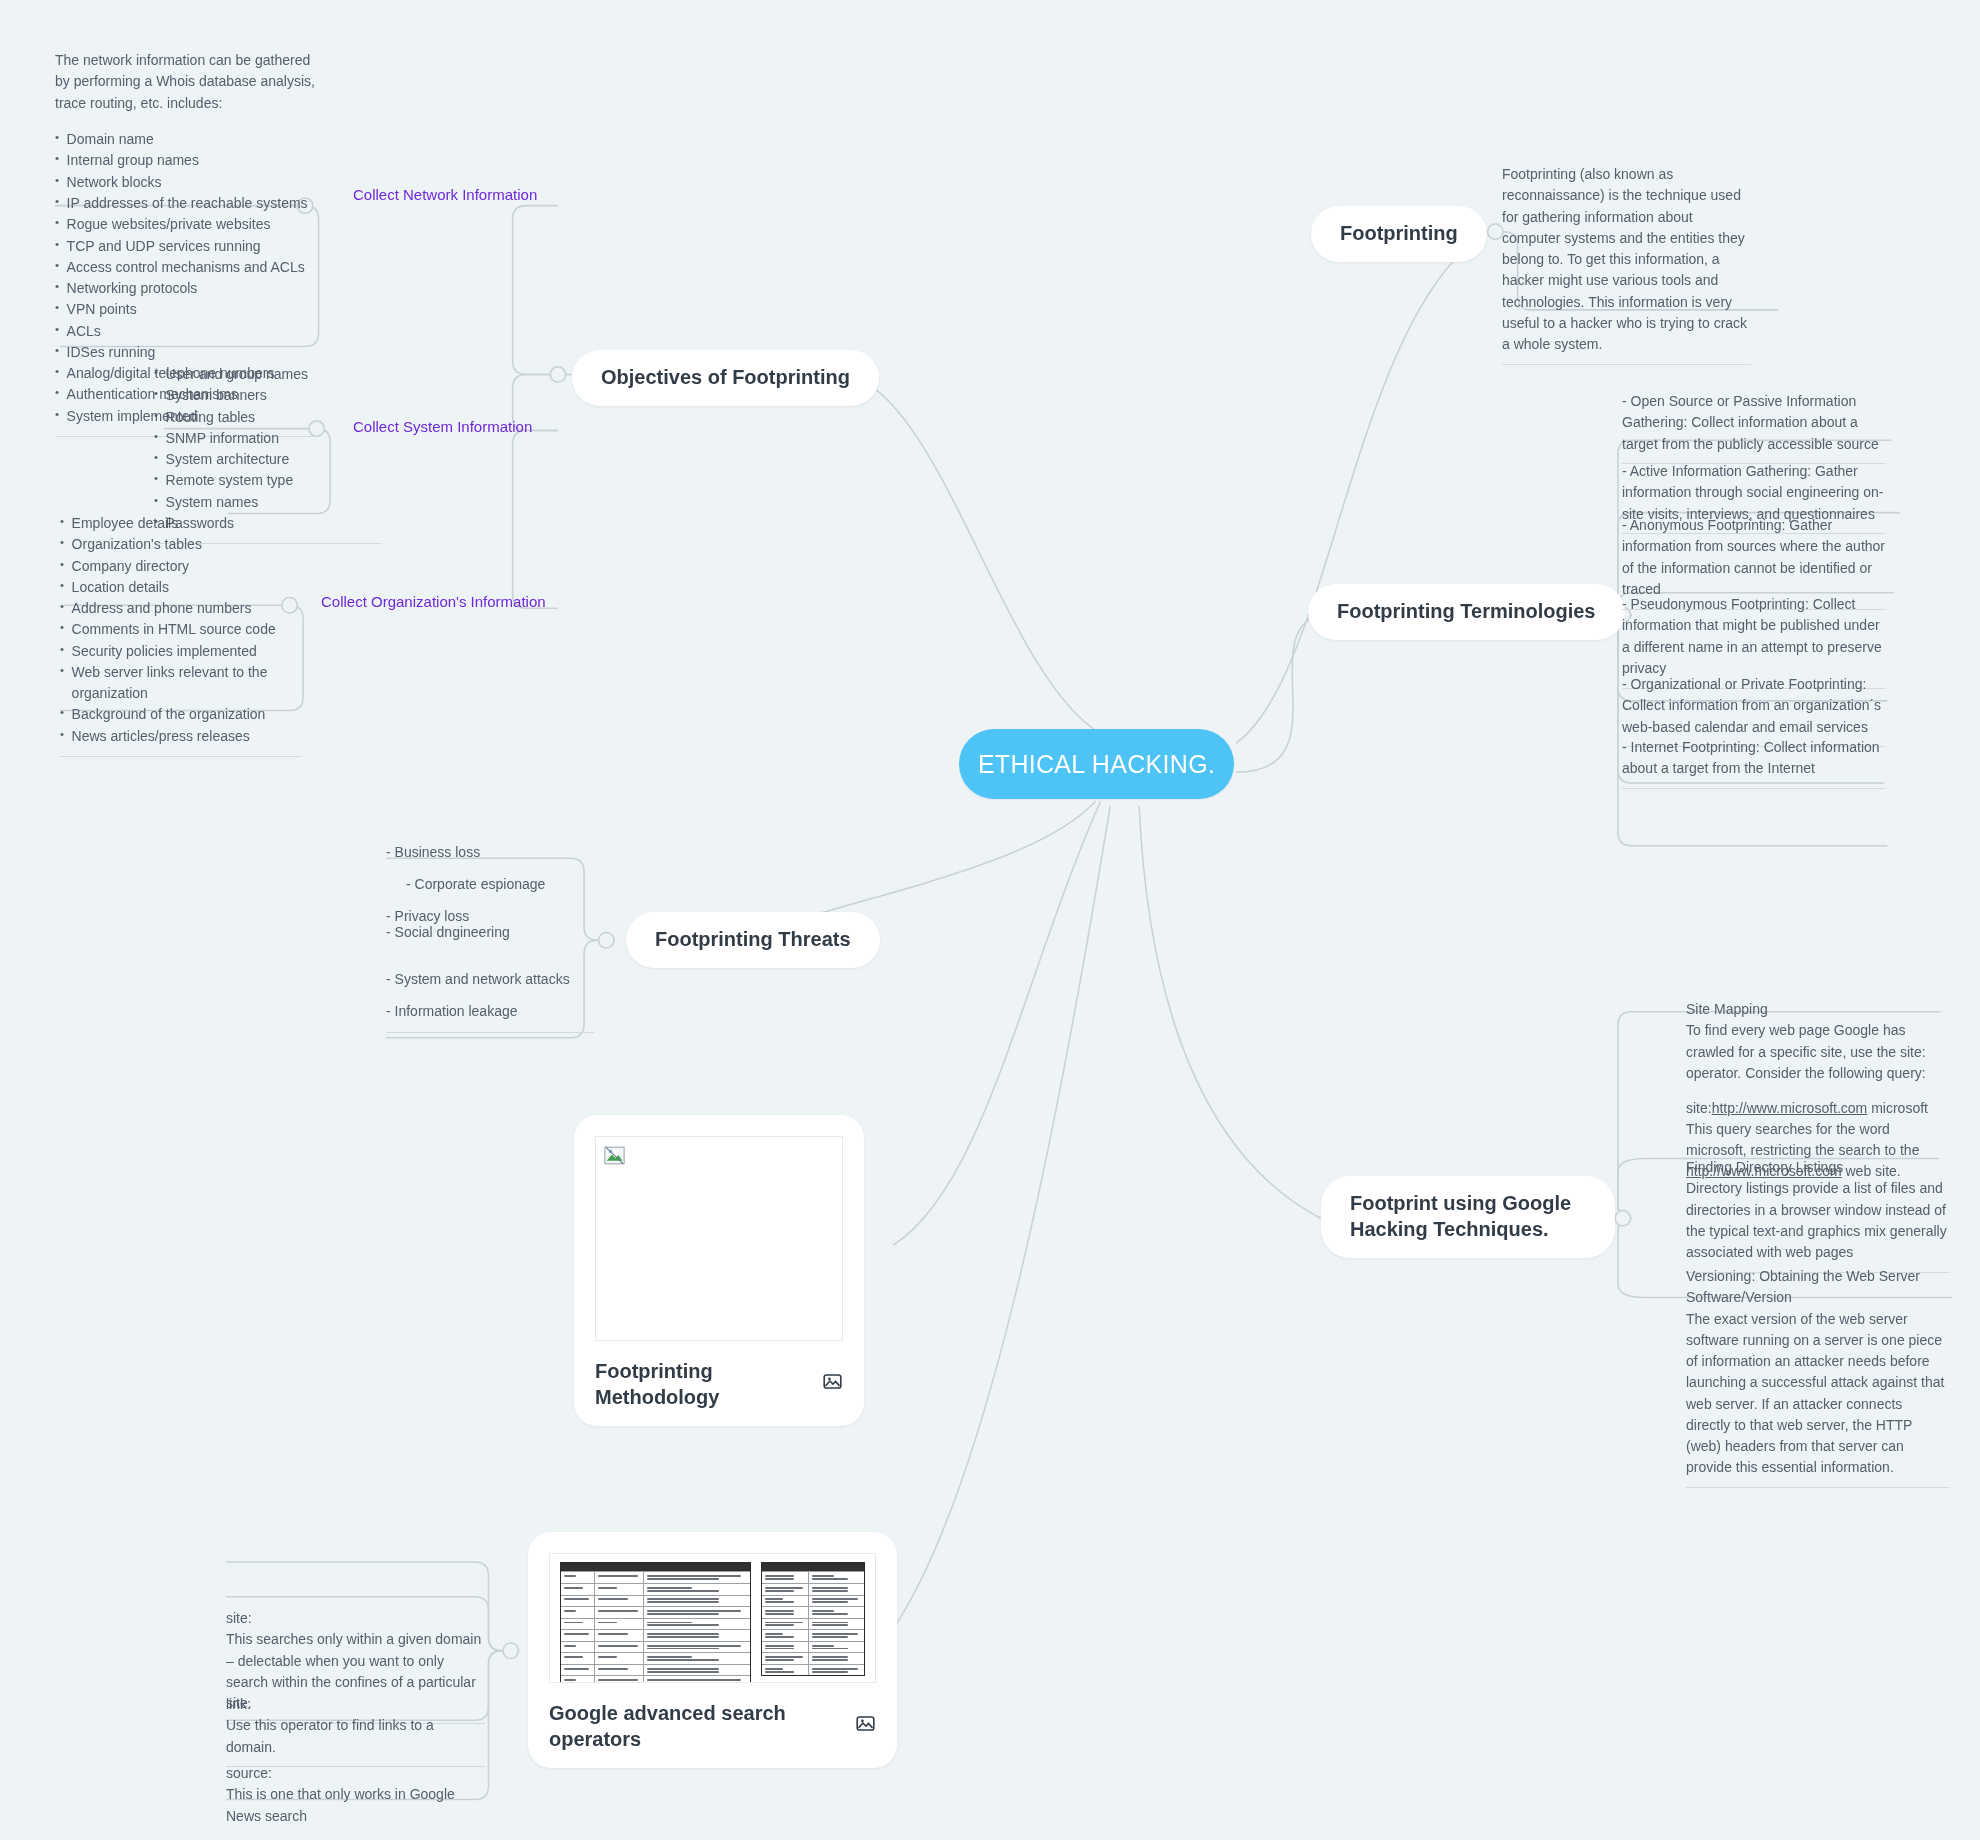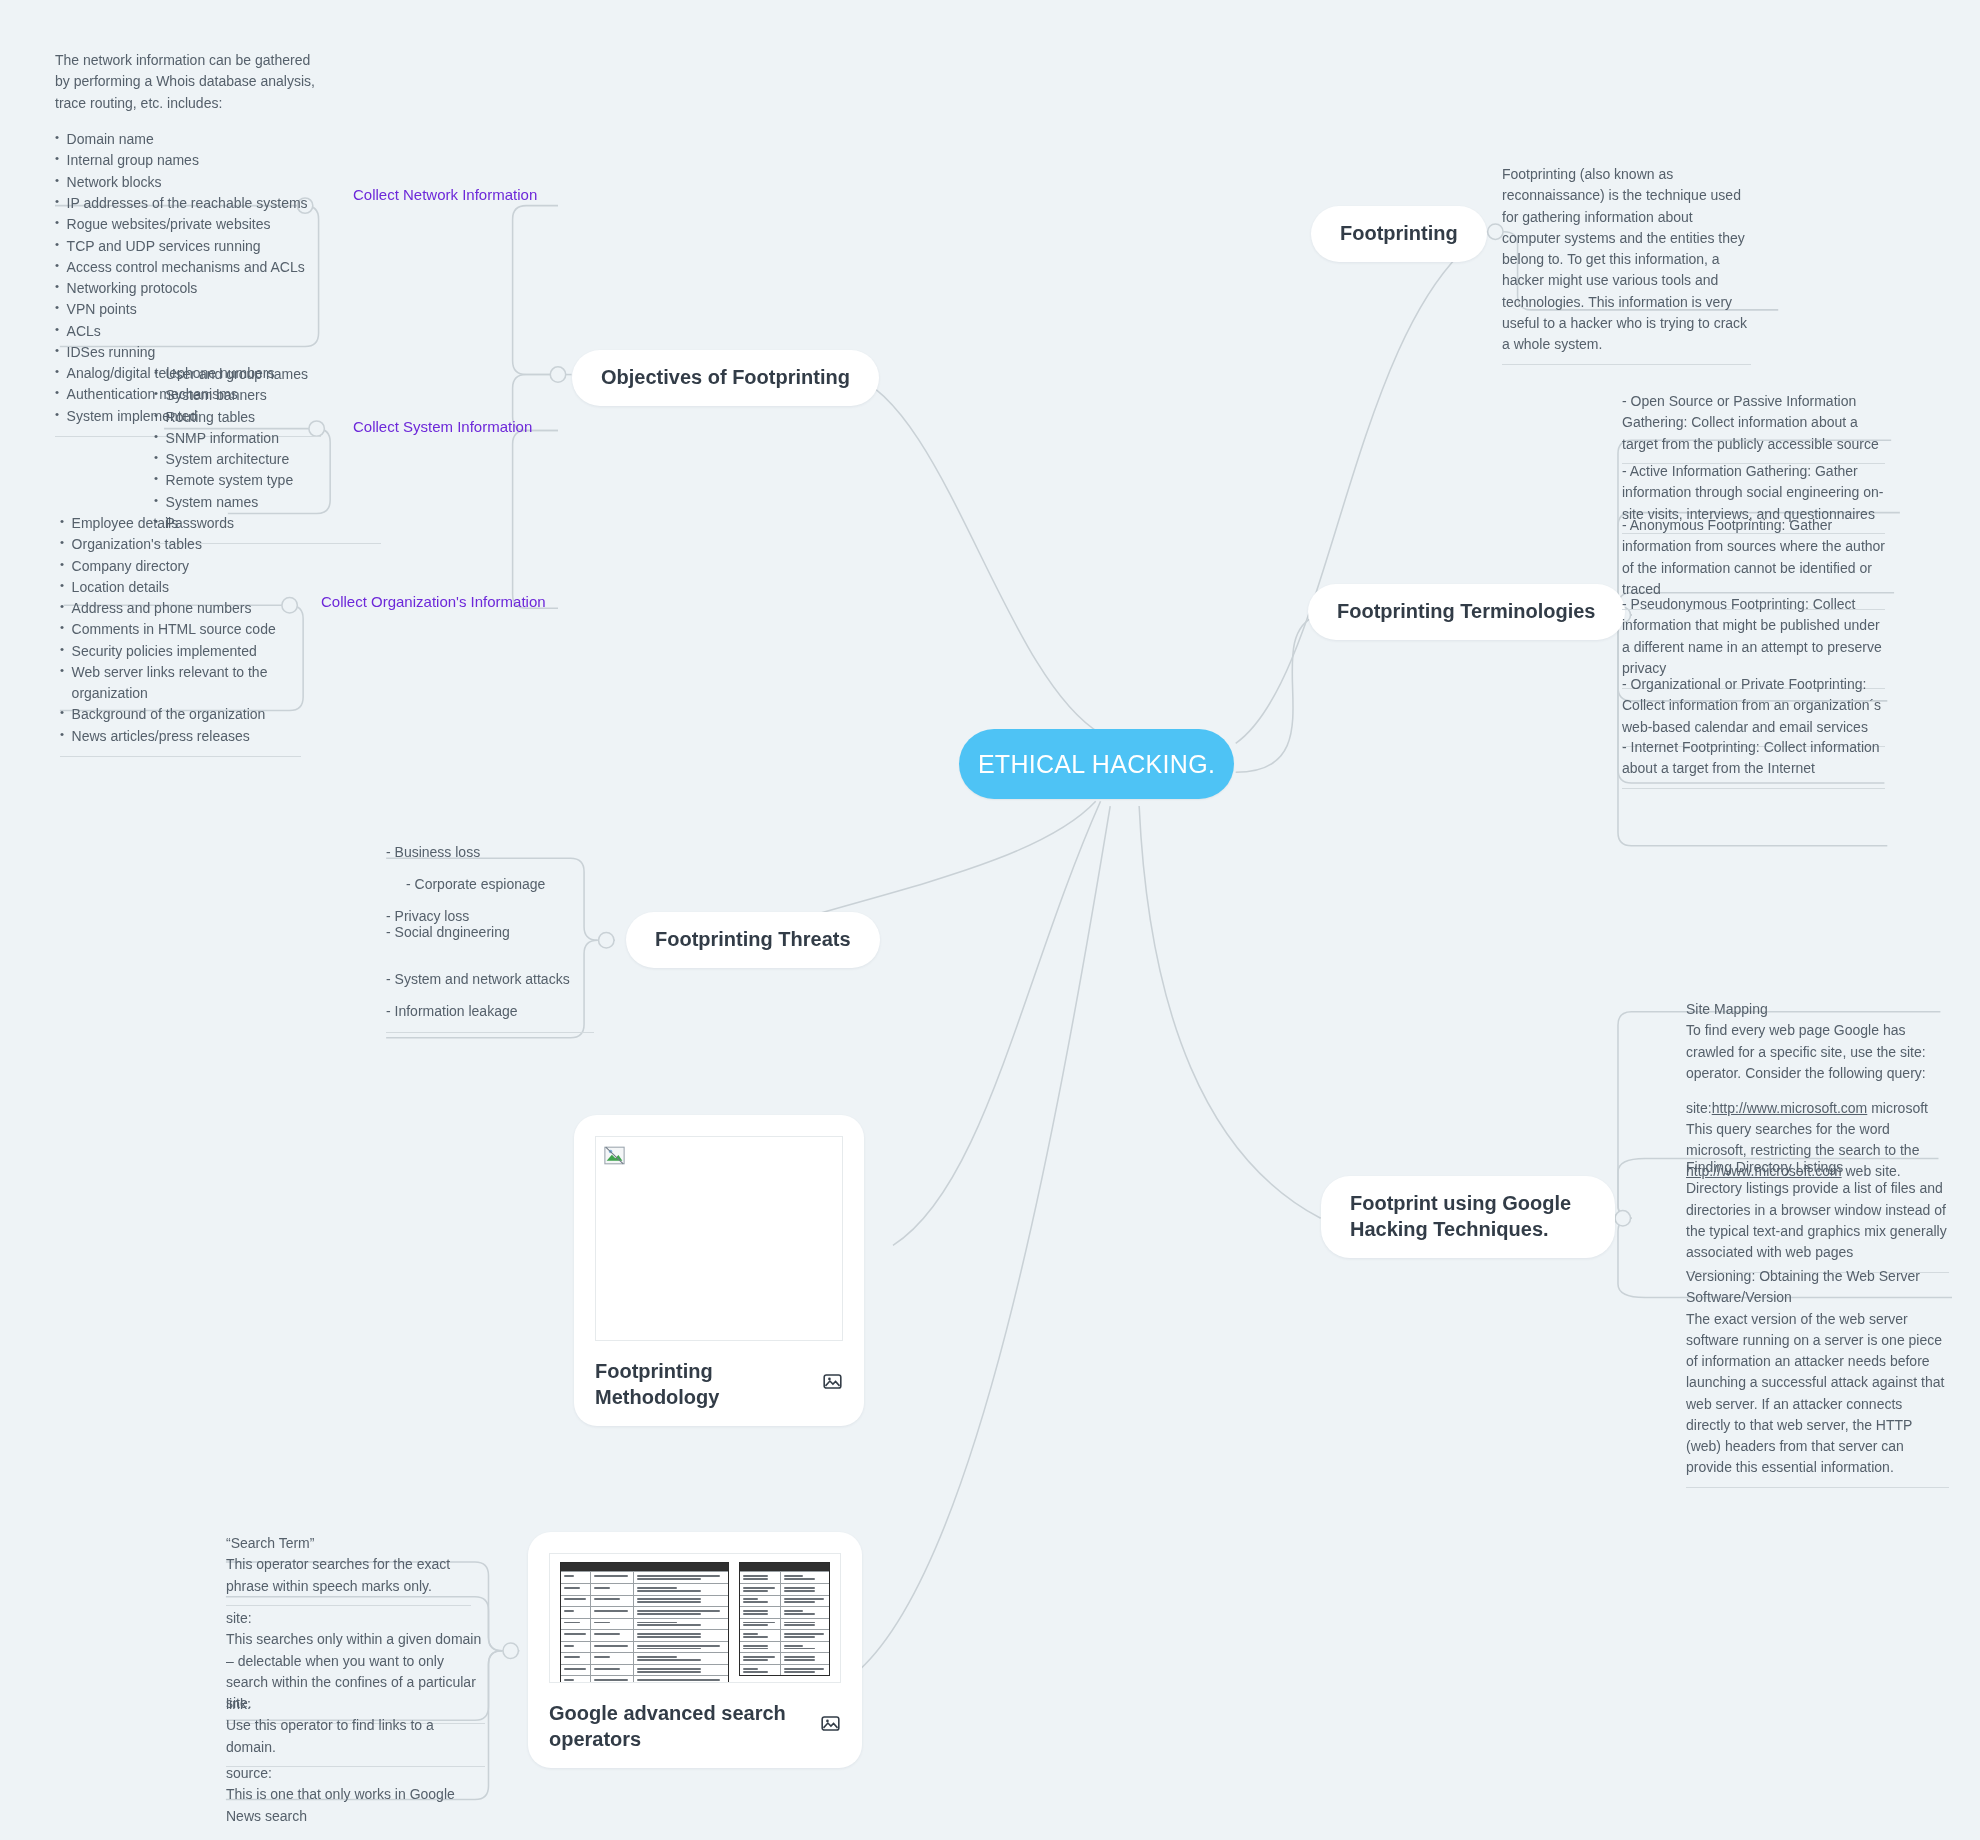--- a/index.html
+++ b/index.html
@@ -328,21 +328,21 @@
   <div class="node textblock" style="left:1686px;top:1157px;width:263px;">
     <span class="hdr">Finding Directory Listings</span>
     <span>Directory listings provide a list of files and directories in a browser window instead of the typical text-and graphics mix generally associated with web pages</span>
   </div>
 
   <div class="node textblock" style="left:1686px;top:1266px;width:263px;">
     <span class="hdr">Versioning: Obtaining the Web Server Software/Version</span>
     <span>The exact version of the web server software running on a server is one piece of information an attacker needs before launching a successful attack against that web server. If an attacker connects directly to that web server, the HTTP (web) headers from that server can provide this essential information.</span>
   </div>
 
-  <div class="node card" style="left:528px;top:1532px;width:334px;">
+  <div class="node card" style="left:528px;top:1532px;width:369px;">
     <div class="card-img" style="height:130px;">
       <div class="thumb-tables">
         <div class="tt" style="flex:0 0 62%;">
           <div class="tt-title"></div>
           <div id="tt-left">
               <div class="tt-row">
                 <div class="tt-cell" style="flex: 0 0 18%;">
                   <div class="bar s"></div>
                 </div>
                 <div class="tt-cell" style="flex: 0 0 26%;">
@@ -568,24 +568,20 @@
       <span class="cap-icon">
         <svg width="21" height="21" viewBox="0 0 24 24" fill="none" stroke="#323c47" stroke-width="1.8">
           <rect x="2.5" y="4.5" width="19" height="15" rx="2.5"></rect>
           <path d="M4 17 L9 11.5 L12.5 15 L15.5 12 L20 17"></path>
           <circle cx="8.5" cy="9" r="1.5" fill="#323c47" stroke="none"></circle>
         </svg>
       </span>
     </div>
   </div>
 
-  <div class="node textblock" style="left:226px;top:1533px;width:245px;">
-    <span class="hdr">“Search Term”</span>
-    <span>This operator searches for the exact phrase within speech marks only.</span>
-  </div>
 
   <div class="node textblock" style="left:226px;top:1608px;width:259px;">
     <span class="hdr">site:</span>
     <span>This searches only within a given domain – delectable when you want to only search within the confines of a particular site.</span>
   </div>
 
   <div class="node textblock noline" style="left:226px;top:1763px;width:253px;">
     <span class="hdr">source:</span>
     <span>This is one that only works in Google News search</span>
   </div>

